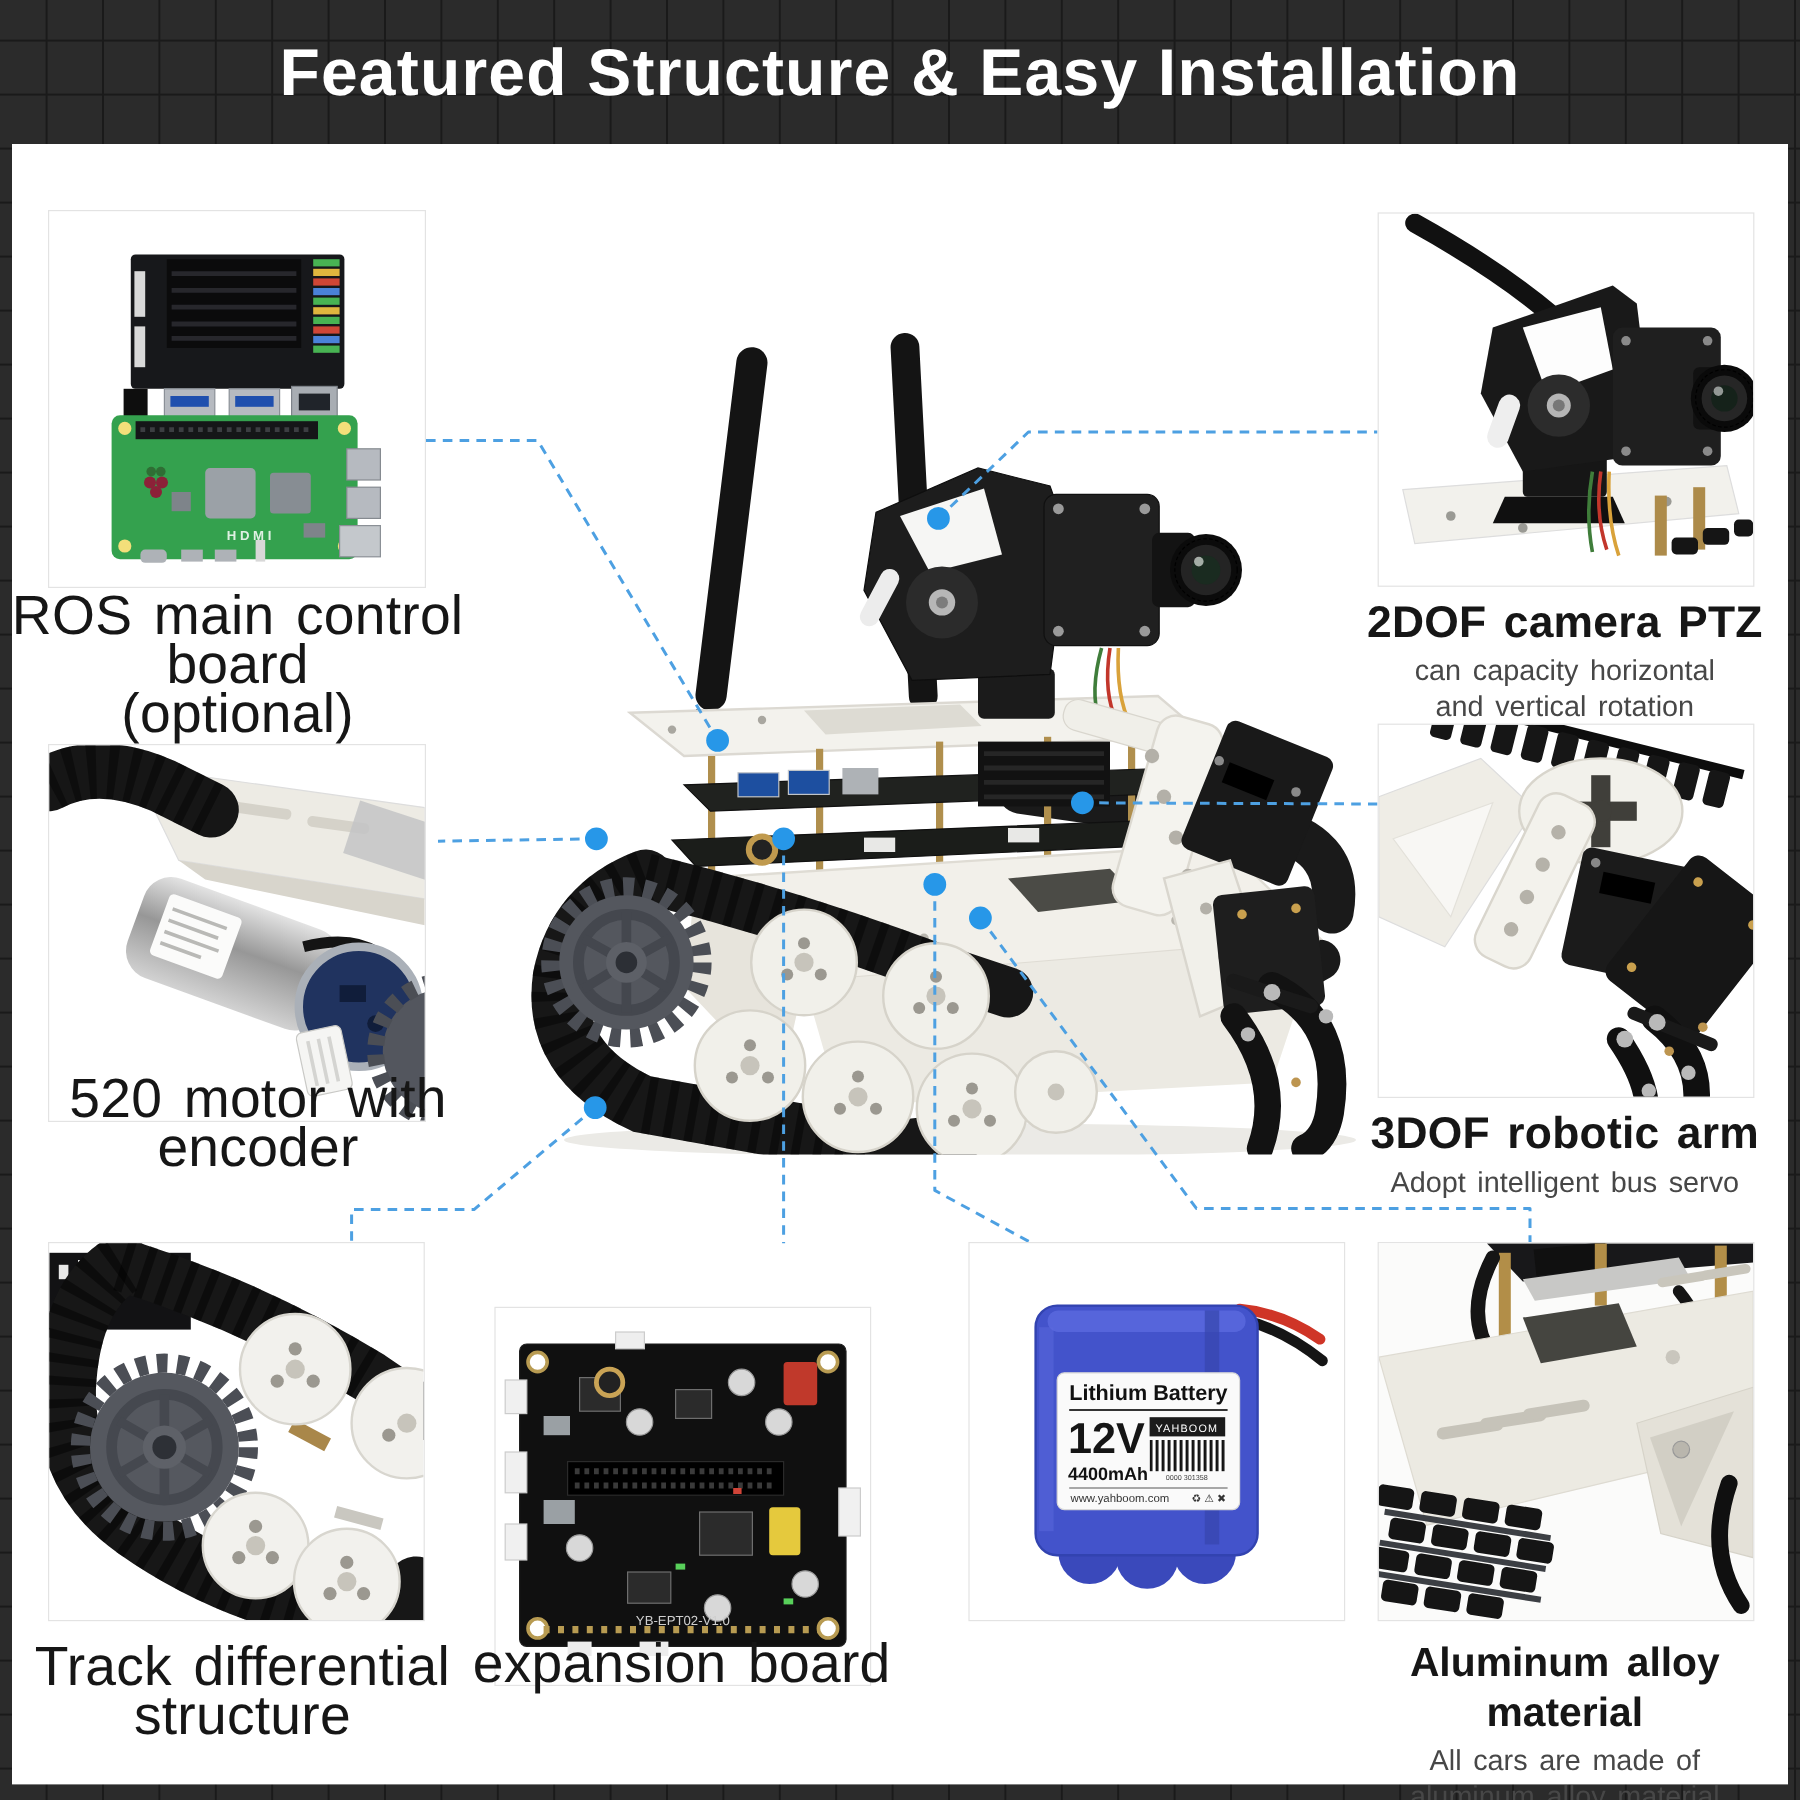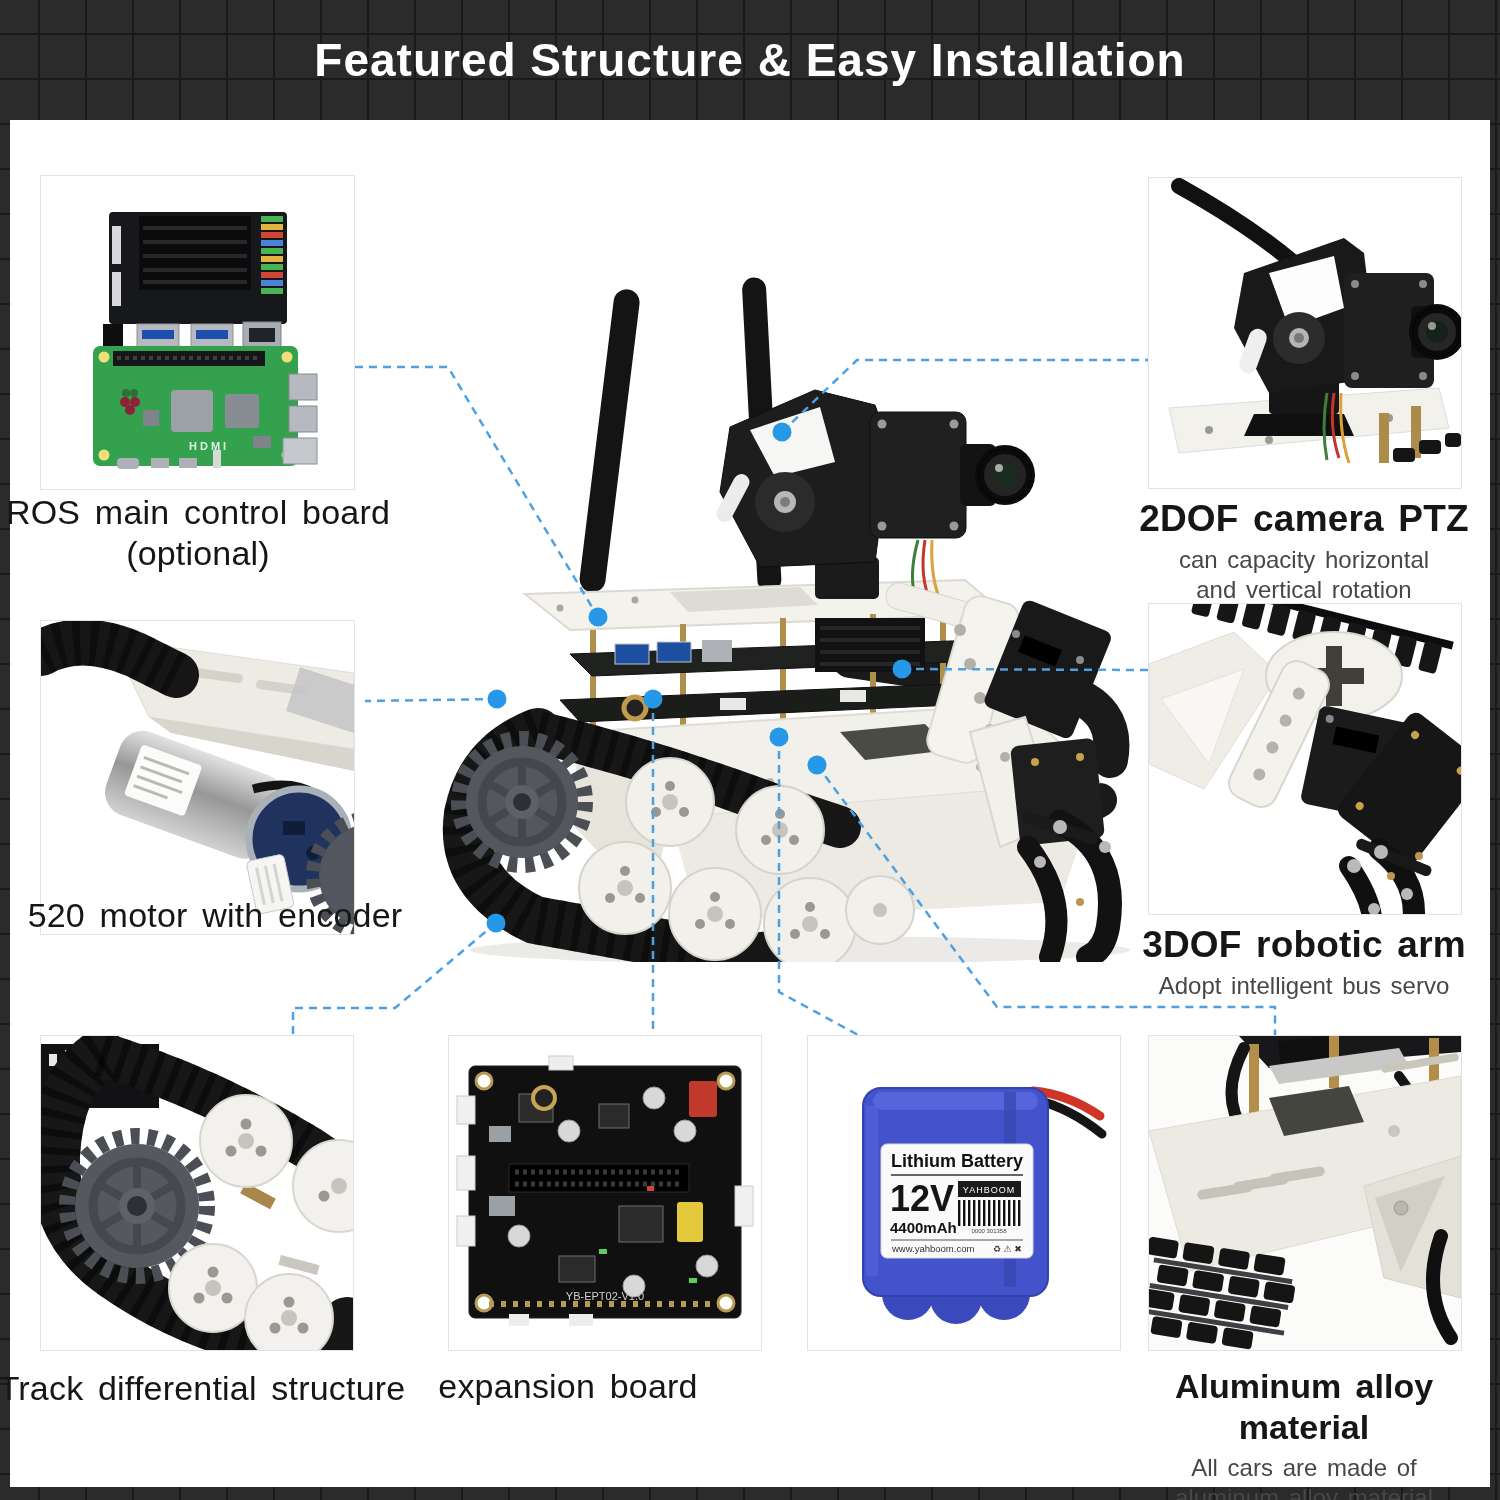--- a/index.html
+++ b/index.html
@@ -6,26 +6,26 @@
   #page{position:relative;width:1500px;height:1500px;overflow:hidden;
     font-family:"Liberation Sans", sans-serif;
     background-color:#2b2b2b;
     background-image:
       linear-gradient(#1a1a1a 2px, transparent 2px),
       linear-gradient(90deg, #1a1a1a 2px, transparent 2px);
     background-size:47px 45px, 47px 45px;
     background-position:38px 33px;}
   #header{position:absolute;left:0;top:0;width:1500px;height:120px;
     display:flex;align-items:center;justify-content:center;}
-  #header h1{margin:0;color:#ffffff;font-size:46px;font-weight:700;letter-spacing:1px;}
+  #header h1{margin:0;color:#ffffff;font-size:55px;font-weight:700;letter-spacing:1px;}
   #content{position:absolute;left:10px;top:120px;width:1480px;height:1367px;background:#ffffff;}
   .thumb{position:absolute;background:#fff;border:1px solid #e3e3e3;overflow:hidden;}
   .thumb svg{display:block;}
   .lbl{position:absolute;text-align:center;color:#161616;}
-  .lbl-l{font-size:34px;font-weight:500;line-height:41px;letter-spacing:.2px;word-spacing:5px;}
+  .lbl-l{font-size:46px;font-weight:500;line-height:41px;letter-spacing:.2px;word-spacing:5px;}
   .lbl-xl{font-size:37px;font-weight:700;line-height:42px;letter-spacing:.2px;word-spacing:4px;}
   .lbl-m{font-size:34px;font-weight:600;line-height:41px;word-spacing:5px;}
   .sub{font-size:24px;font-weight:400;color:#474747;line-height:30px;margin-top:5px;word-spacing:3px;}
   #connectors{position:absolute;left:0;top:0;pointer-events:none;}
   .cline{fill:none;stroke:#4da0e2;stroke-width:2.5;stroke-dasharray:8 6;stroke-linejoin:round;}
   .cdot{fill:#2797e8;}
 </style>
 </head>
 <body>
 
@@ -472,21 +472,21 @@
           <circle cy="-16" r="5.5" fill="#9b9890"></circle>
           <circle cx="-14" cy="10" r="5.5" fill="#9b9890"></circle>
           <circle cx="14" cy="10" r="5.5" fill="#9b9890"></circle>
         </g>
     </svg>
   </div>
   <div class="lbl lbl-l" style="left:-6px;top:1368px;width:416px;">
     <div>Track differential structure</div>
   </div>
 
-  <div class="thumb" style="left:412px;top:1035px;width:312px;height:314px;margin-left:36px;">
+  <div class="thumb" style="left:412px;top:1089px;width:312px;height:314px;">
     <svg width="312" height="314" viewBox="0 0 312 314">
       <rect x="20" y="30" width="272" height="252" rx="6" fill="#101010" stroke="#1f1f1f"></rect>
       <rect x="8" y="60" width="18" height="28" fill="#f0f0f0" stroke="#ccc"></rect>
       <rect x="8" y="120" width="18" height="34" fill="#f0f0f0" stroke="#ccc"></rect>
       <rect x="8" y="180" width="18" height="30" fill="#f0f0f0" stroke="#ccc"></rect>
       <rect x="286" y="150" width="18" height="40" fill="#f0f0f0" stroke="#ccc"></rect>
       <rect x="100" y="20" width="24" height="14" fill="#eee" stroke="#ccc"></rect>
       <circle cx="35" cy="45" r="8" fill="#fff" stroke="#b89b52" stroke-width="3"></circle>
       <circle cx="277" cy="45" r="8" fill="#fff" stroke="#b89b52" stroke-width="3"></circle>
       <circle cx="35" cy="267" r="8" fill="#fff" stroke="#b89b52" stroke-width="3"></circle>

